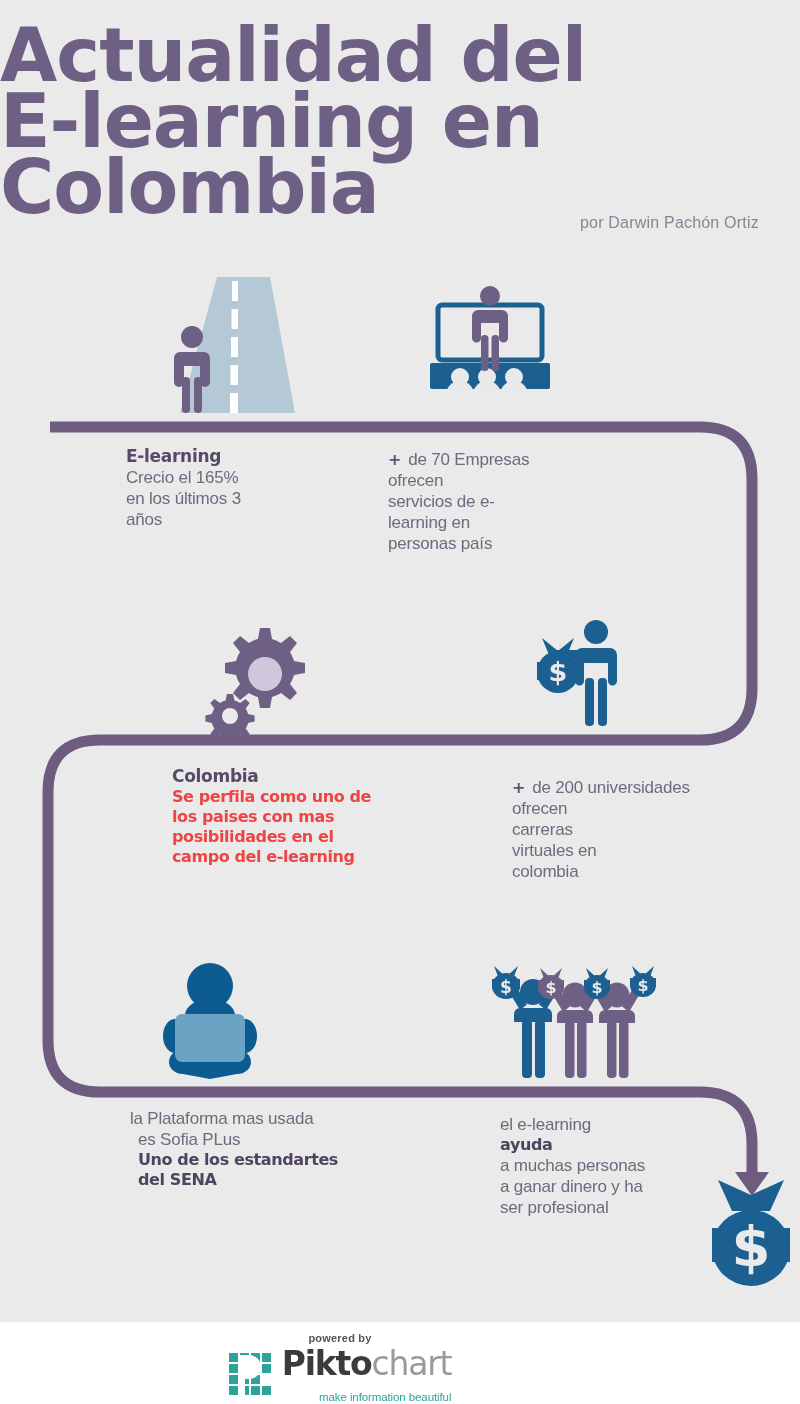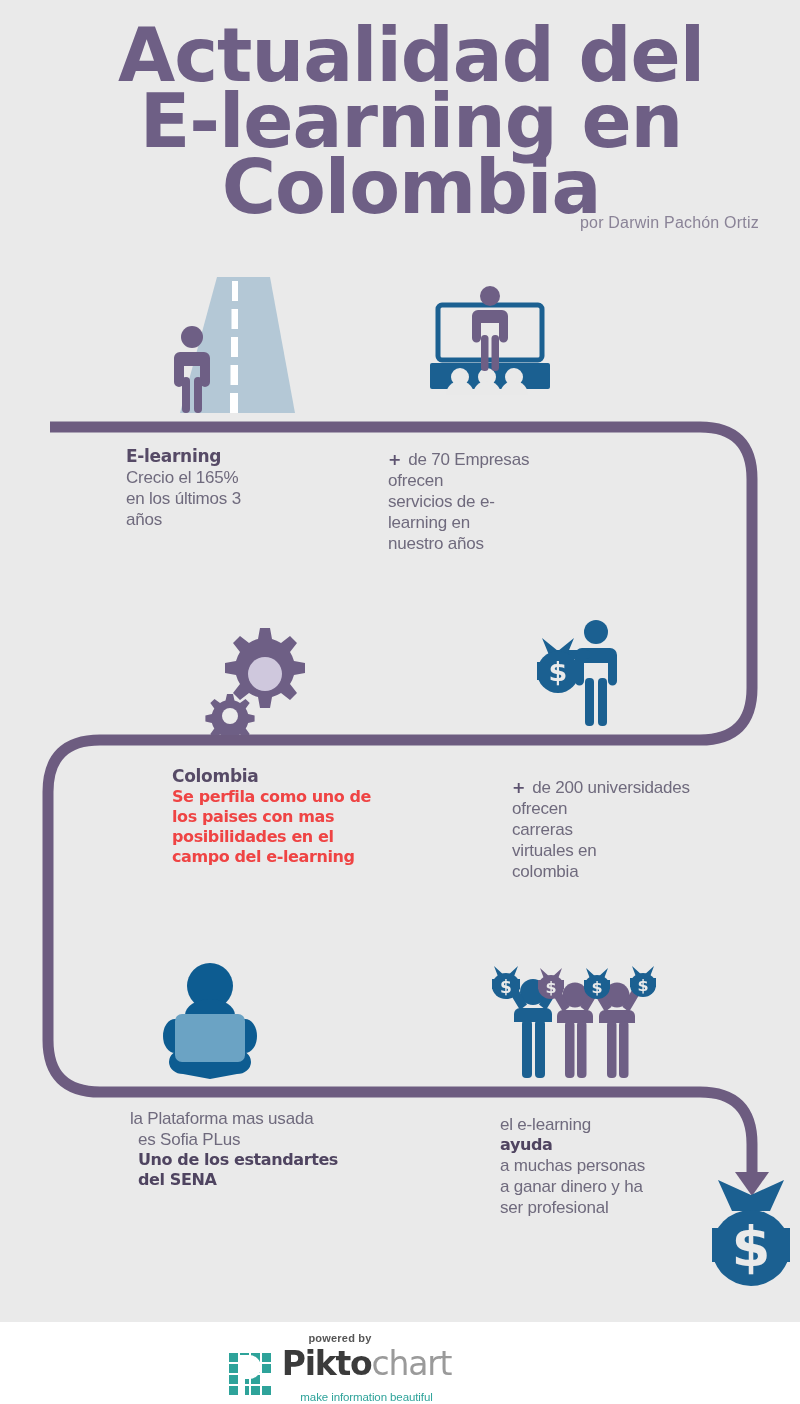--- a/index.html
+++ b/index.html
@@ -26,22 +26,21 @@
     width: 800px;
     height: 1322px;
     background: #eaeaea;
   }
 
   
   .title-block {
     position: absolute;
     left: 0; top: 22px;
     width: 772px;
-    text-align: center;
-    padding-left: 25px;
+    text-align: left;
   }
   .title-line {
     font-family: "DejaVu Sans", sans-serif;
     font-weight: bold;
     font-size: 74px;
     line-height: 66px;
     letter-spacing: -1px;
     color: #6e5f85;
     white-space: nowrap;
   }
@@ -145,21 +144,21 @@
     color: #555555;
     letter-spacing: 0.2px;
   }
   .pikto-row {
     margin-top: 3px;
     display: inline-flex;
     align-items: center;
     gap: 9px;
   }
   .pikto-mark { width: 44px; height: 44px; display: block; }
-  .pikto-word-wrap { text-align: center; }
+  .pikto-word-wrap { text-align: right; }
   .pikto-word {
     font-family: "DejaVu Sans", sans-serif;
     font-size: 33px;
     line-height: 33px;
     letter-spacing: -1.2px;
     white-space: nowrap;
   }
   .pikto-a { font-weight: bold; color: #3b3b3b; }
   .pikto-b { font-weight: normal; color: #9a9a9a; }
   .pikto-tag {
@@ -351,21 +350,21 @@
     <div class="tb-body">años</div>
   </div>
 
   <div class="tblock" id="tb-empresas">
     <div class="tb-body">
       <span class="plus">+</span><span>de 70 Empresas</span>
     </div>
     <div class="tb-body">ofrecen</div>
     <div class="tb-body">servicios de e-</div>
     <div class="tb-body">learning en</div>
-    <div class="tb-body">nuestro años</div>
+    <div class="tb-body">personas país</div>
   </div>
 
   <div class="tblock" id="tb-colombia">
     <div class="tb-head">Colombia</div>
     <div class="tb-body semi">Se perfila como uno de</div>
     <div class="tb-body semi">los paises con mas</div>
     <div class="tb-body semi">posibilidades en el</div>
     <div class="tb-body semi">campo del e-learning</div>
   </div>
 

